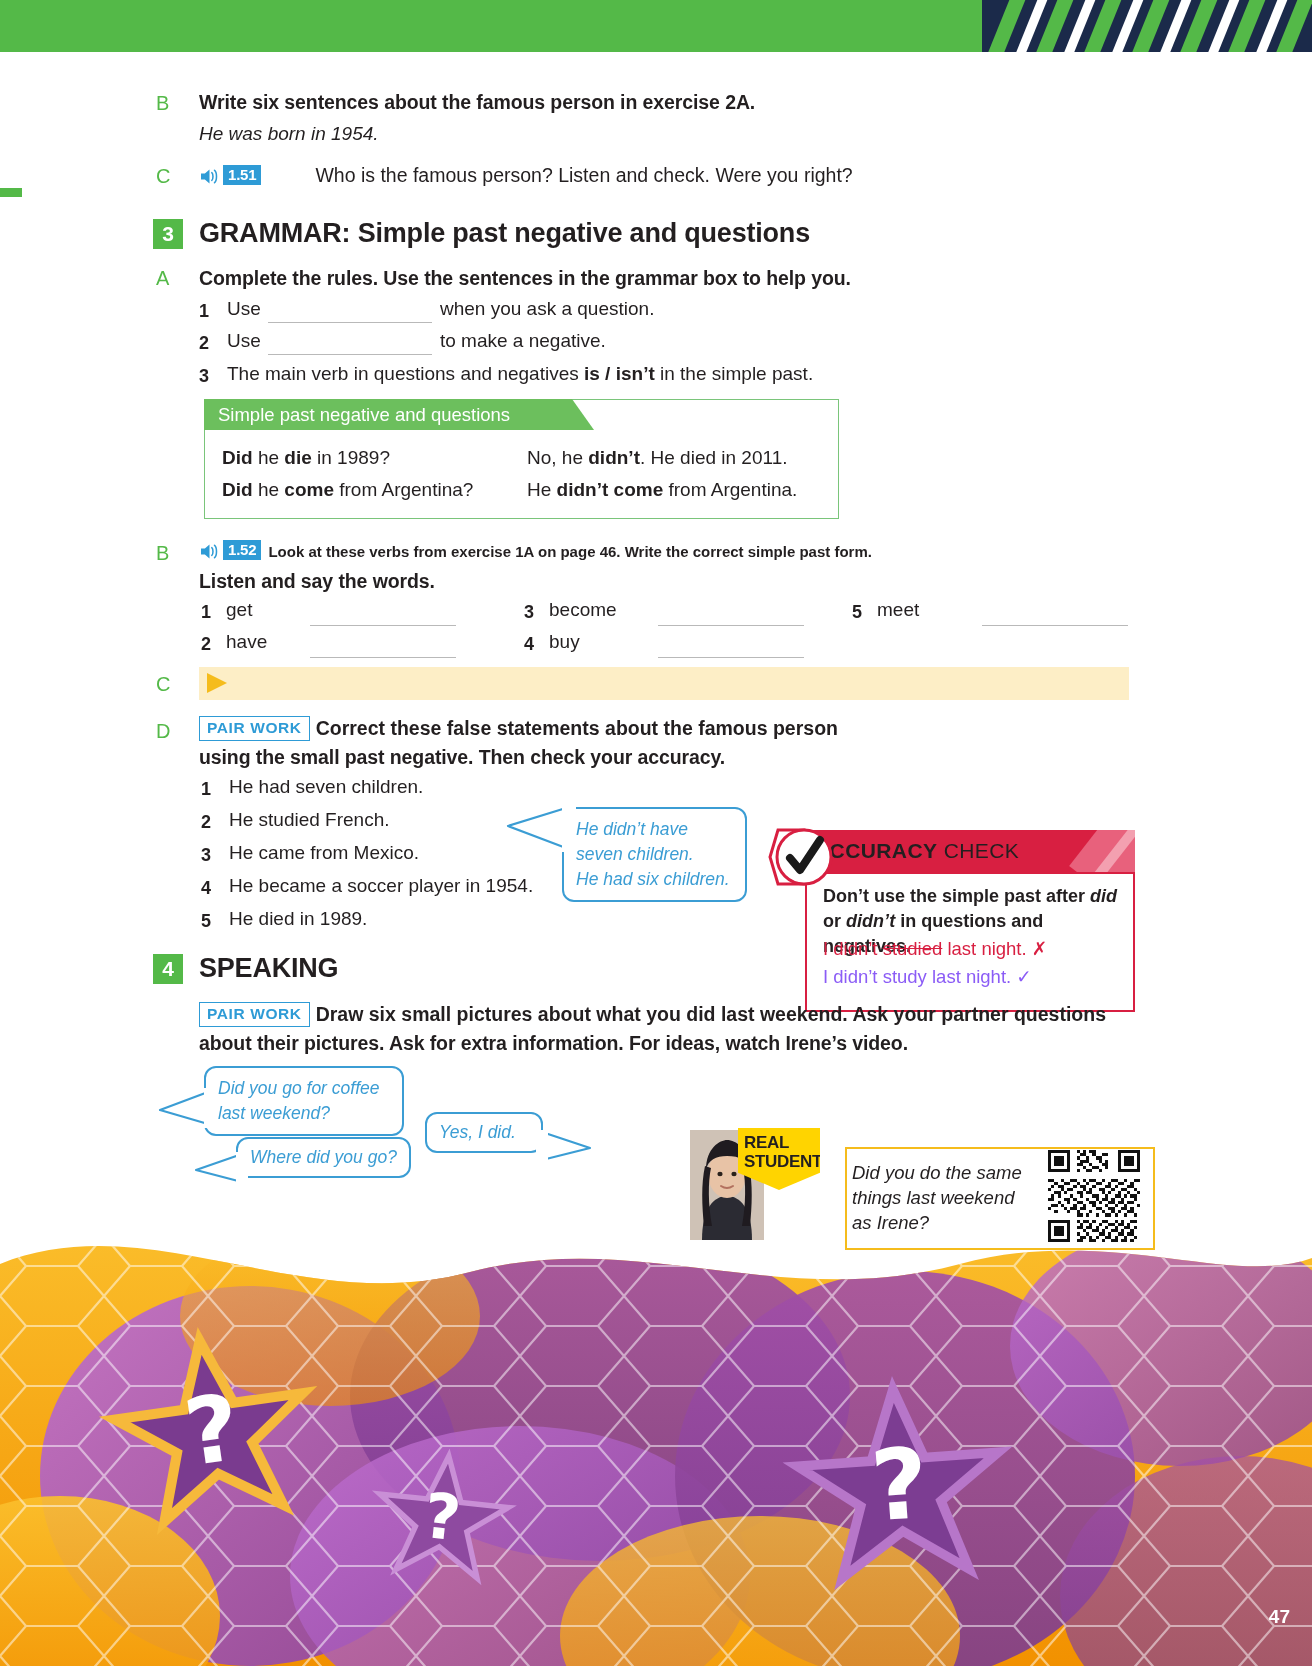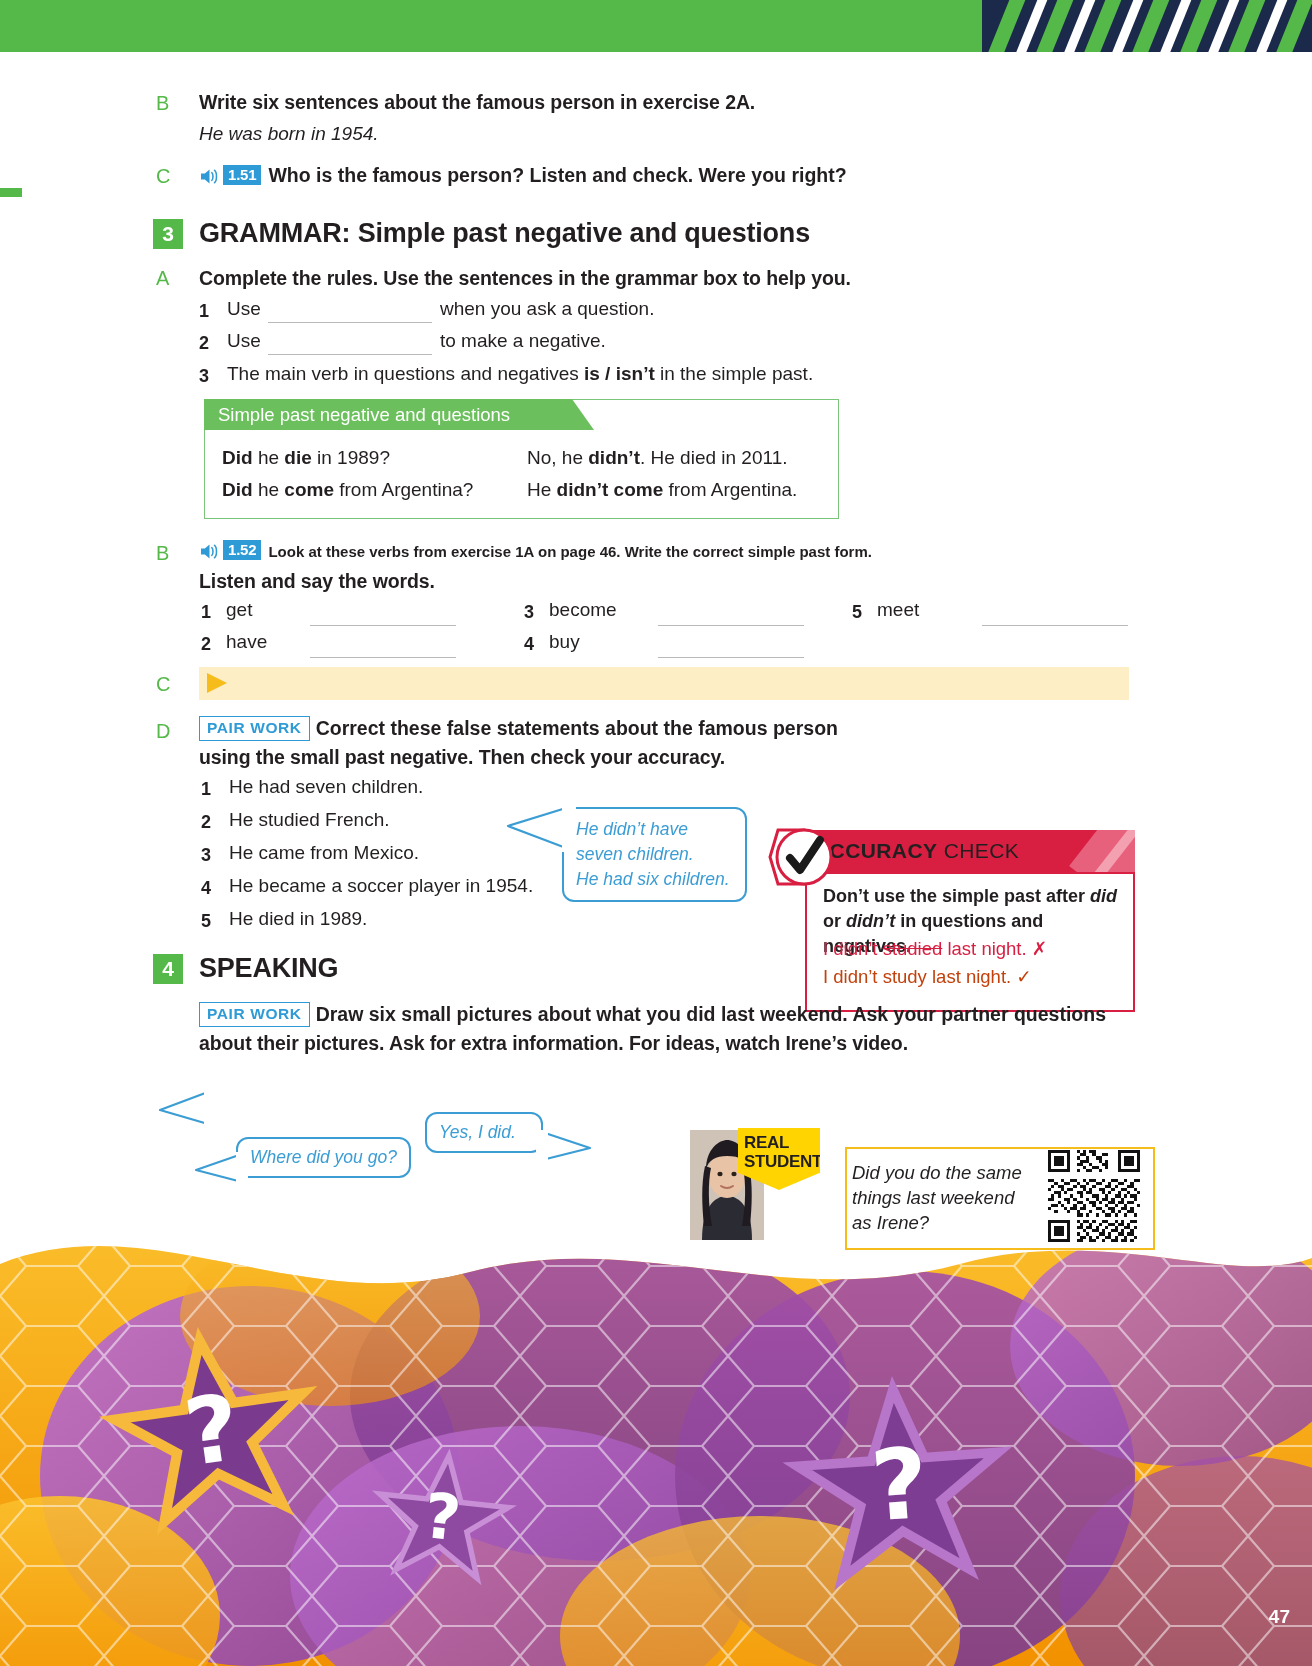--- a/index.html
+++ b/index.html
@@ -158,21 +158,21 @@
     position:absolute; left:-2px; top:-2px; width:74px; height:58px; z-index:4;
   }
   .acc-text{
     position:absolute; left:16px; top:10px; width:300px;
     font-size:18px; font-weight:bold; line-height:25px; color:#231f20;
   }
   .acc-bad{
     position:absolute; left:16px; top:64px; font-size:18.5px; color:#d81f41;
   }
   .acc-good{
-    position:absolute; left:16px; top:92px; font-size:18.5px; color:#c2410c;
+    position:absolute; left:16px; top:92px; font-size:18.5px; color:#8b5cf6;
   }
   .strike{ text-decoration:line-through; }
 
   
   .rs-panel{
     position:absolute; left:845px; top:1095px; width:310px; height:103px;
     border:2px solid #f5bc1c; background:#fff;
   }
   .rs-text{
     position:absolute; left:852px; top:1108px; width:180px;
@@ -232,21 +232,21 @@
   <div class="plain ital" style="left:199px; top:68px;">He was born in 1954.</div>
 
   <div class="letter" style="left:156px; top:113px;">C</div>
   <div style="position:absolute; left:200px; top:112px;">
     <span class="audio">
       <svg viewBox="0 0 24 22">
           <path d="M1 7h5l6-5v18l-6-5H1z" fill="#2e9bd6"></path>
           <path d="M15 6c2 1.6 2 8.4 0 10" stroke="#2e9bd6" stroke-width="2" fill="none" stroke-linecap="round"></path>
           <path d="M18.5 3c3.4 2.6 3.4 13.4 0 16" stroke="#2e9bd6" stroke-width="2" fill="none" stroke-linecap="round"></path>
         </svg>
-    </span><span class="track">1.51</span><span style="font-size:19.5px; font-weight:bold;">Who is the famous person? Listen and check. Were you right?</span>
+    </span><span class="track">1.51</span><span style="font-size:19.5px; font-weight:normal;margin-left:47px;">Who is the famous person? Listen and check. Were you right?</span>
   </div>
 
   <div class="secnum" style="left:153px; top:167px;">3</div>
   <div class="sectitle" style="left:199px; top:166px;">GRAMMAR: Simple past negative and questions</div>
 
   <div class="letter" style="left:156px; top:215px;">A</div>
   <div class="instr" style="left:199px; top:213px; width:880px;">Complete the rules. Use the sentences in the grammar box to help you.</div>
 
   <div class="num" style="left:199px; top:249px;">1</div>
   <div class="itemtxt" style="left:227px; top:246px;">Use</div>
@@ -353,20 +353,24 @@
   </div>
 
   <div class="secnum" style="left:153px; top:902px;">4</div>
   <div class="sectitle" style="left:199px; top:901px;">SPEAKING</div>
 
   <div style="position:absolute; left:199px; top:950px; width:960px;">
     <span class="pairwork">PAIR WORK</span><span style="font-size:19.5px; font-weight:bold;">Draw six small pictures about what you did last weekend. Ask your partner questions</span>
   </div>
   <div class="instr" style="left:199px; top:978px;">about their pictures. Ask for extra information. For ideas, watch Irene’s video.</div>
 
+  <div class="bubble" style="left:204px; top:1014px; width:200px;">
+    <div>Did you go for coffee</div>
+    <div>last weekend?</div>
+  </div>
   <svg class="bub-tail" style="left:156px; top:1036px; width:60px; height:50px;" viewBox="0 0 60 50">
     <path d="M52 4 L4 22 L52 36" fill="#fff" stroke="#3b9dd4" stroke-width="2.2" stroke-linejoin="round"></path>
     <rect x="48" y="0" width="14" height="40" fill="#fff"></rect>
   </svg>
 
   <div class="bubble" style="left:425px; top:1060px; width:118px; padding-top:6px; padding-bottom:6px;">
     <div>Yes, I did.</div>
   </div>
   <svg class="bub-tail" style="left:536px; top:1078px; width:60px; height:44px;" viewBox="0 0 60 44">
     <path d="M6 2 L54 18 L6 30" fill="#fff" stroke="#3b9dd4" stroke-width="2.2" stroke-linejoin="round"></path>

